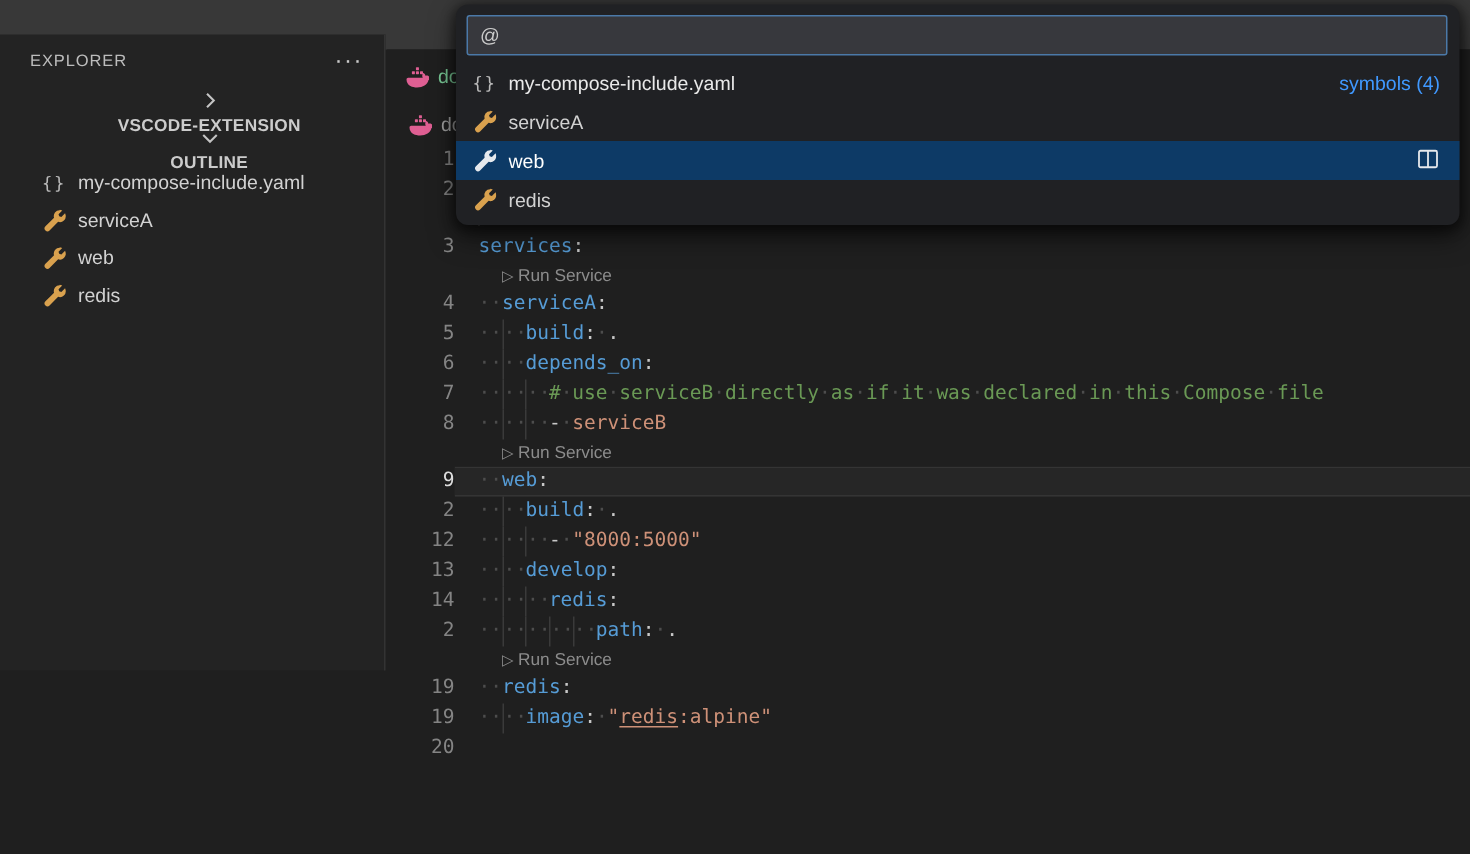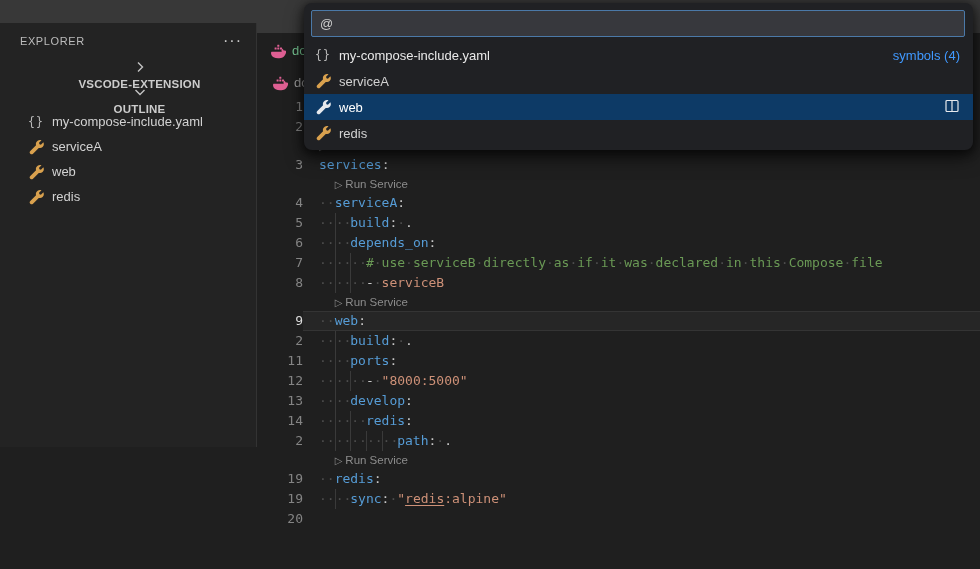--- a/index.html
+++ b/index.html
@@ -191,24 +191,20 @@
         </div>
         <div class="cl">
           <span class="ln act">9</span>
           <span class="lc cur"><span class="iu">··</span><span class="tk-key">web</span><span class="tk-pun">:</span></span>
         </div>
         <div class="cl">
           <span class="ln">2</span>
           <span class="lc"><span class="iu">··</span><span class="iu g">··</span><span class="tk-key">build</span><span class="tk-pun">:<span class="d">·</span></span><span class="tk-pun">.</span></span>
         </div>
         <div class="cl">
-          <span class="ln">11</span>
-          <span class="lc"><span class="iu">··</span><span class="iu g">··</span><span class="tk-key">ports</span><span class="tk-pun">:</span></span>
-        </div>
-        <div class="cl">
           <span class="ln">12</span>
           <span class="lc"><span class="iu">··</span><span class="iu g">··</span><span class="iu g">··</span><span class="tk-pun">-<span class="d">·</span></span><span class="tk-str">"8000:5000"</span></span>
         </div>
         <div class="cl">
           <span class="ln">13</span>
           <span class="lc"><span class="iu">··</span><span class="iu g">··</span><span class="tk-key">develop</span><span class="tk-pun">:</span></span>
         </div>
         <div class="cl">
           <span class="ln">14</span>
           <span class="lc"><span class="iu">··</span><span class="iu g">··</span><span class="iu g">··</span><span class="tk-key">redis</span><span class="tk-pun">:</span></span>
@@ -220,21 +216,21 @@
         <div class="lens">
           <span class="ln"></span>
           <span class="lc" style="padding-left:31.64px"><span class="lens-link"><span class="run">▷</span>Run Service</span></span>
         </div>
         <div class="cl">
           <span class="ln">19</span>
           <span class="lc"><span class="iu">··</span><span class="tk-key">redis</span><span class="tk-pun">:</span></span>
         </div>
         <div class="cl">
           <span class="ln">19</span>
-          <span class="lc"><span class="iu">··</span><span class="iu g">··</span><span class="tk-key">sync</span><span class="tk-pun">:<span class="d">·</span></span><span class="tk-str">"</span><span class="tk-str tk-link">redis</span><span class="tk-str">:alpine"</span></span>
+          <span class="lc"><span class="iu">··</span><span class="iu g">··</span><span class="tk-key">image</span><span class="tk-pun">:<span class="d">·</span></span><span class="tk-str">"</span><span class="tk-str tk-link">redis</span><span class="tk-str">:alpine"</span></span>
         </div>
         <div class="cl">
           <span class="ln">20</span>
           <span class="lc"></span>
         </div>
       </div>
   </main>
 
   <div class="quickpick">
     <div class="qp-input-wrap">

